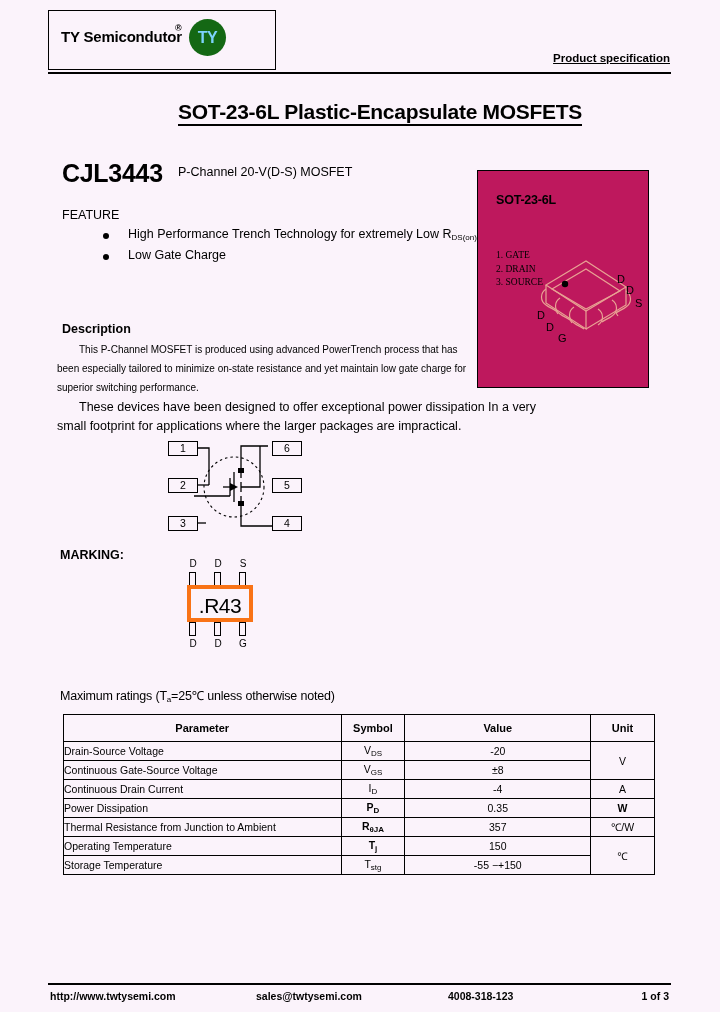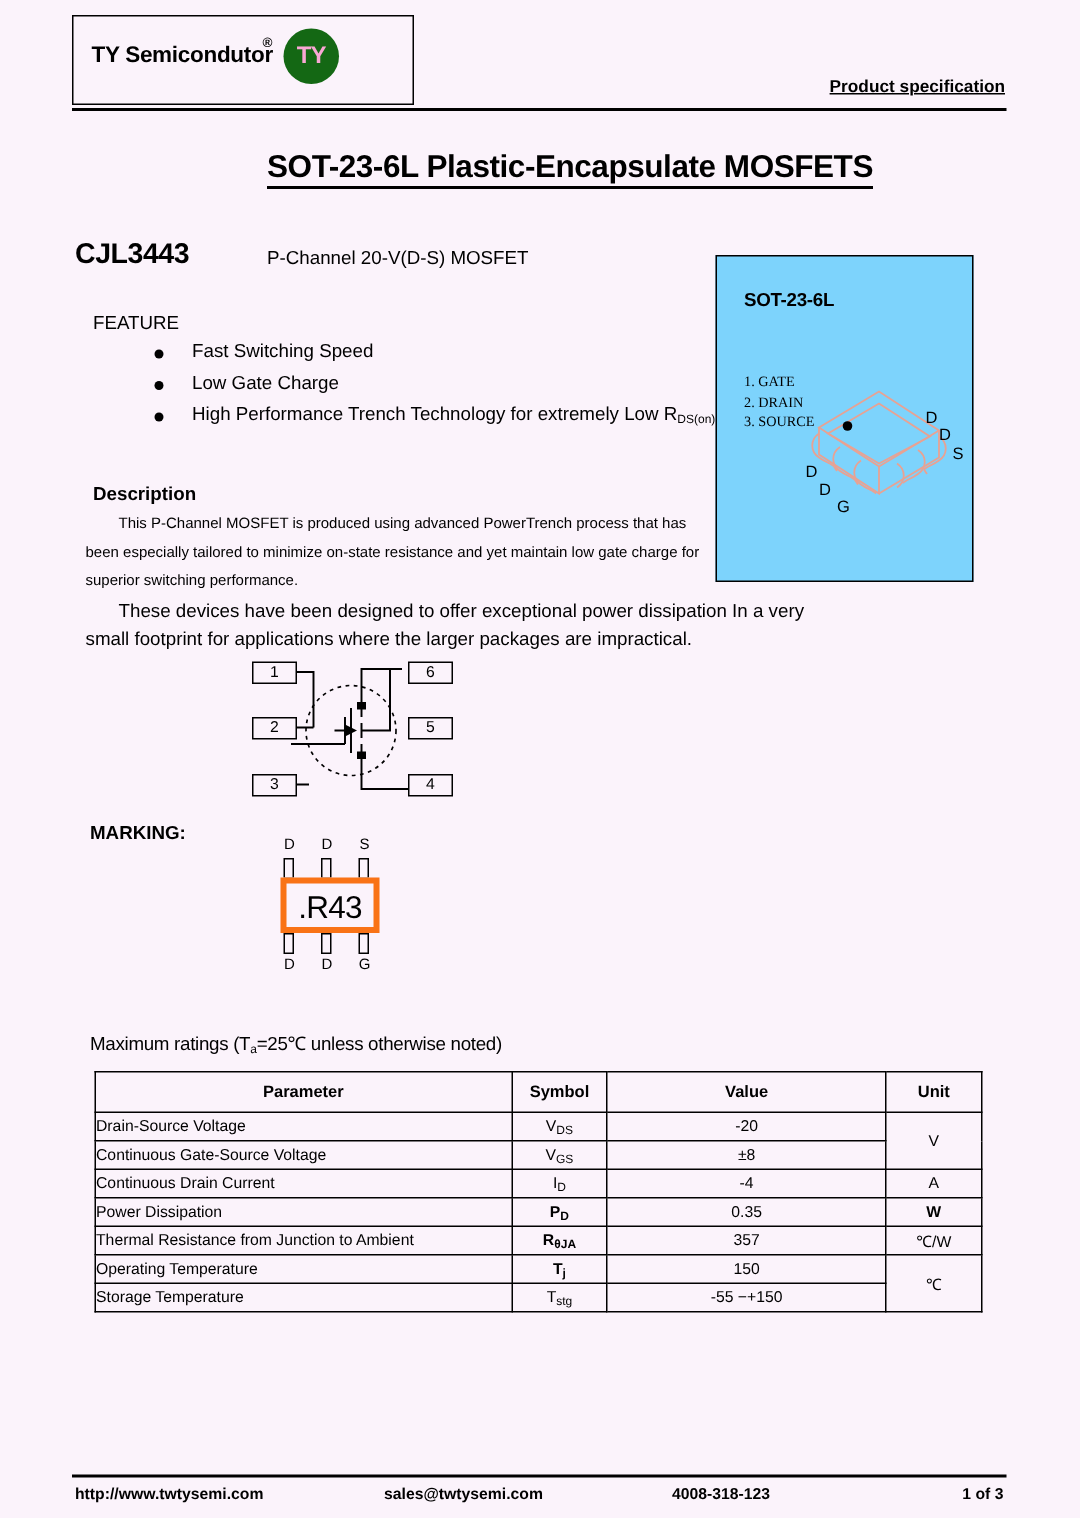--- a/index.html
+++ b/index.html
@@ -45,21 +45,21 @@
     font-weight: bold;
   }
   .logo-circle {
     position: absolute;
     left: 140px;
     top: 8px;
     width: 37px;
     height: 37px;
     border-radius: 50%;
     background: #146814;
-    color: #f9a8d4;
+    color: #7dd3fc;
     font-size: 16px;
     font-weight: bold;
     display: flex;
     align-items: center;
     justify-content: center;
     letter-spacing: -0.5px;
   }
   .prod-spec {
     position: absolute;
     right: 50px;
@@ -91,23 +91,23 @@
   }
   .main-title span {
     border-bottom: 2px solid #000;
     padding-bottom: 1px;
     margin-left: 40px;
   }
 
   
   .part-no {
     position: absolute;
-    left: 50px;
+    left: 62px;
     top: 159px;
-    font-size: 19px;
+    font-size: 25px;
     font-weight: bold;
     letter-spacing: -0.3px;
   }
   .part-desc {
     position: absolute;
     left: 178px;
     top: 165px;
     font-size: 12.5px;
   }
 
@@ -180,21 +180,21 @@
   .desc-p2 p.indent { text-indent: 22px; }
 
   
   .pkg-box {
     position: absolute;
     left: 477px;
     top: 170px;
     width: 172px;
     height: 218px;
     border: 1.5px solid #000;
-    background: #7dd3fc;
+    background: #be185d;
     box-sizing: border-box;
   }
   .pkg-title {
     position: absolute;
     left: 18px;
     top: 22px;
     font-size: 12.5px;
     font-weight: bold;
     letter-spacing: -0.2px;
   }
@@ -373,29 +373,25 @@
     <span>SOT-23-6L Plastic-Encapsulate MOSFETS</span>
   </div>
 
   <div class="part-no">CJL3443</div>
   <div class="part-desc">P-Channel 20-V(D-S) MOSFET</div>
 
   <div class="feature-head">FEATURE</div>
   <div class="feature-list">
     <div class="feature-item">
       <span class="bullet"></span>
-      <span>Fast Switching Speed</span>
+      <span>High Performance Trench Technology for extremely Low R</span><sub class="sm">DS(on)</sub>
     </div>
     <div class="feature-item">
       <span class="bullet"></span>
       <span>Low Gate Charge</span>
-    </div>
-    <div class="feature-item">
-      <span class="bullet"></span>
-      <span>High Performance Trench Technology for extremely Low R</span><sub class="sm">DS(on)</sub>
     </div>
   </div>
 
   <div class="desc-head">Description</div>
   <div class="desc-body">
     <p class="indent">This P-Channel MOSFET is produced using advanced PowerTrench process that has been especially tailored to minimize on-state resistance and yet maintain low gate charge for superior switching performance.</p>
   </div>
   <div class="desc-p2">
     <p class="indent">These devices have been designed to offer exceptional power dissipation In a very small footprint for applications where the larger packages are impractical.</p>
   </div>

